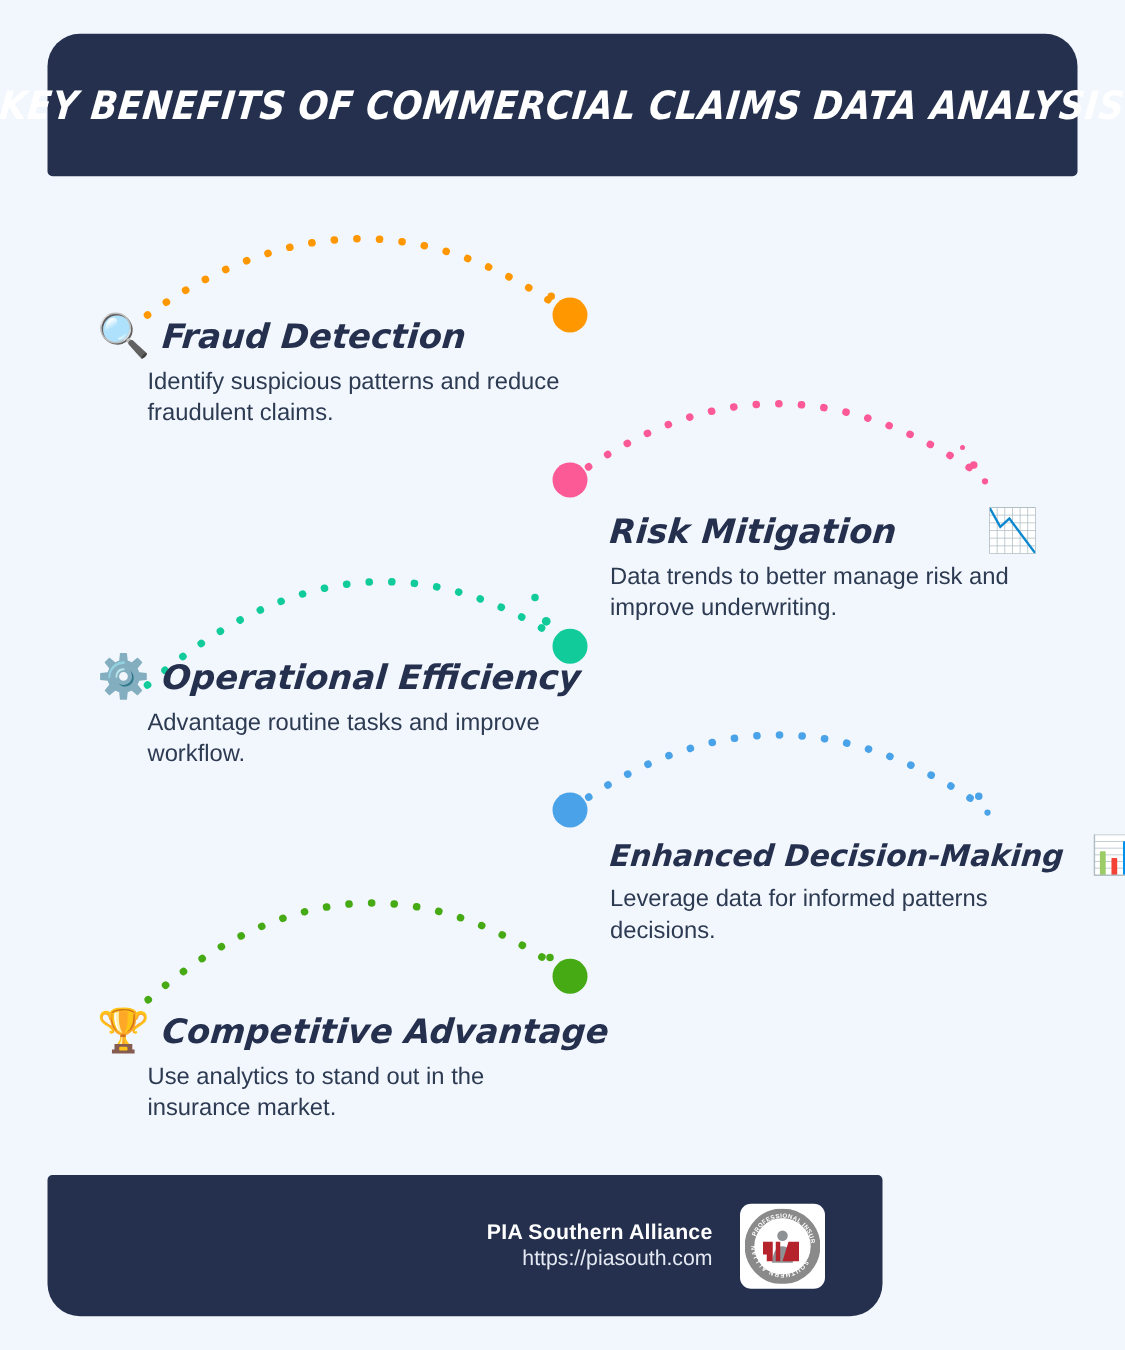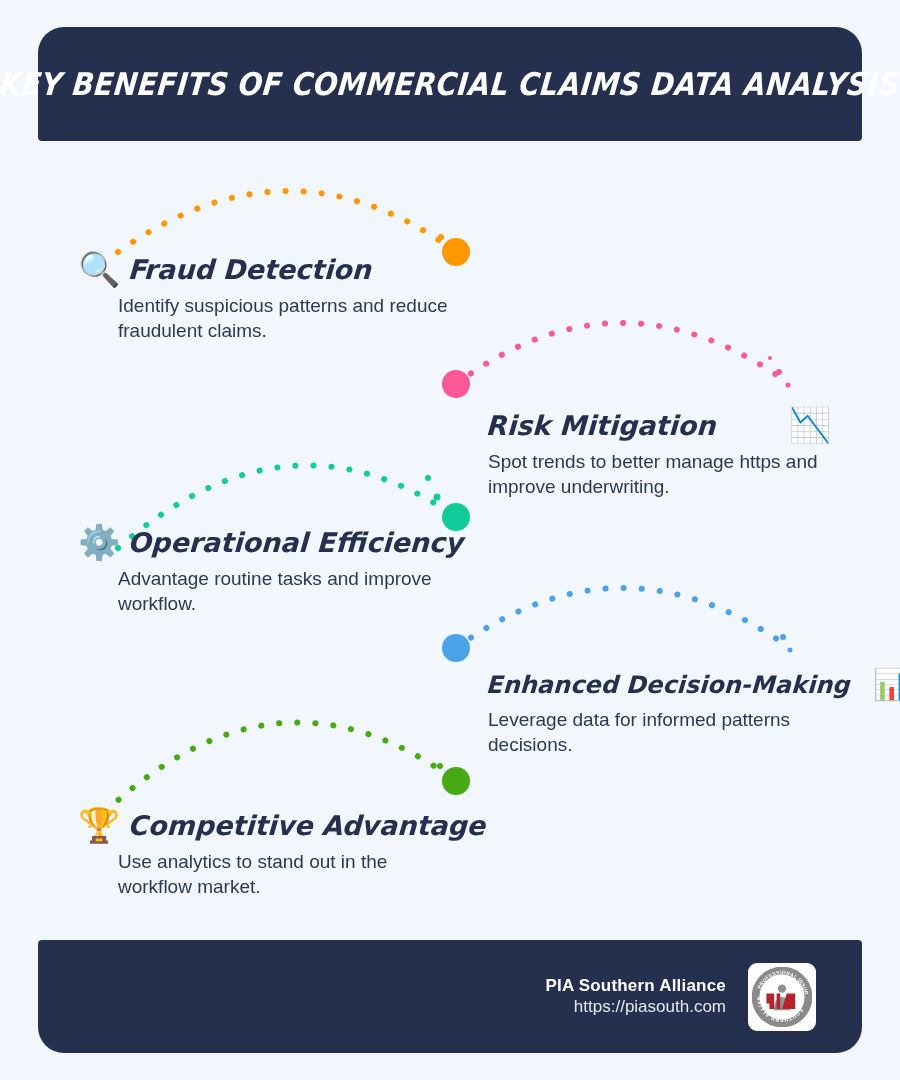--- a/index.html
+++ b/index.html
@@ -75,21 +75,21 @@
   }
 
   
   .b-left .desc { margin-left:40px; }
   .b-right .desc { margin-left:0px; }
 
   
   .footer-panel {
     position:absolute;
     left:38px; top:940px;
-    width:824px; height:113px;
+    width:668px; height:113px;
     background:#24304D;
     border-radius:4px 4px 26px 26px;
     display:flex;
     align-items:center;
     justify-content:flex-end;
     padding-right:46px;
     gap:22px;
   }
   .footer-text { text-align:right; }
   .footer-org {
@@ -161,21 +161,21 @@
       <span class="title">Fraud Detection</span>
     </div>
     <div class="desc">Identify suspicious patterns and reduce fraudulent claims.</div>
   </div>
 
   <div class="benefit b-right" style="left:488px; top:408px; width:340px;">
     <div class="row">
       <span class="title">Risk Mitigation</span>
       <span class="emoji" style="margin-left:62px;">📉</span>
     </div>
-    <div class="desc">Spot trends to better manage https and improve underwriting.</div>
+    <div class="desc">Data trends to better manage risk and improve underwriting.</div>
   </div>
 
   <div class="benefit b-left" style="left:78px; top:525px; width:380px;">
     <div class="row">
       <span class="emoji">⚙️</span>
       <span class="title">Operational Efficiency</span>
     </div>
     <div class="desc">Advantage routine tasks and improve workflow.</div>
   </div>
 
@@ -185,21 +185,21 @@
       <span class="emoji small" style="margin-left:12px;">📊</span>
     </div>
     <div class="desc">Leverage data for informed patterns decisions.</div>
   </div>
 
   <div class="benefit b-left" style="left:78px; top:808px; width:380px;">
     <div class="row">
       <span class="emoji">🏆</span>
       <span class="title">Competitive Advantage</span>
     </div>
-    <div class="desc">Use analytics to stand out in the workflow market.</div>
+    <div class="desc">Use analytics to stand out in the insurance market.</div>
   </div>
 
   <div class="footer-panel">
     <div class="footer-text">
       <div class="footer-org">PIA Southern Alliance</div>
       <div class="footer-url">https://piasouth.com</div>
     </div>
 
     <div class="logo-badge">
       <svg width="60" height="60" viewBox="0 0 100 100" aria-hidden="true">

